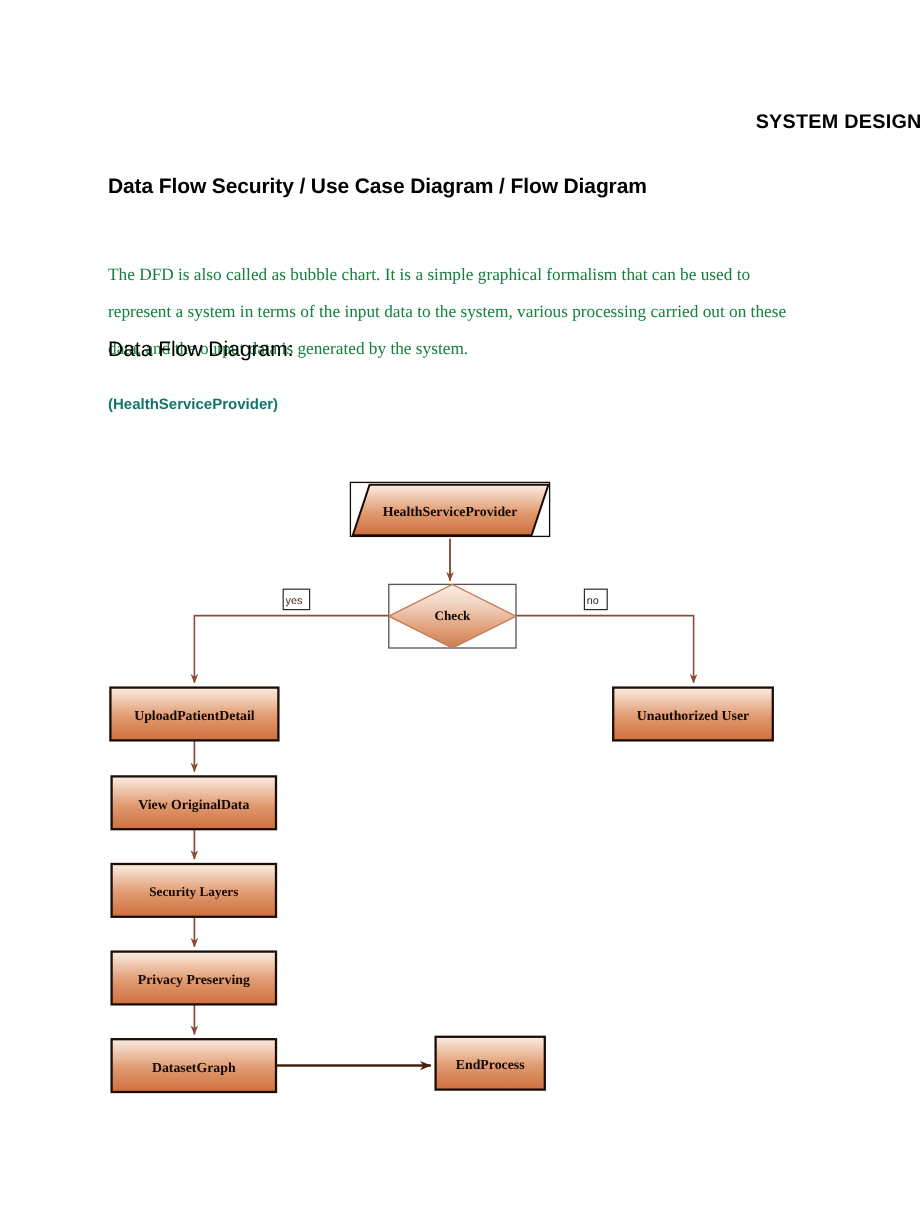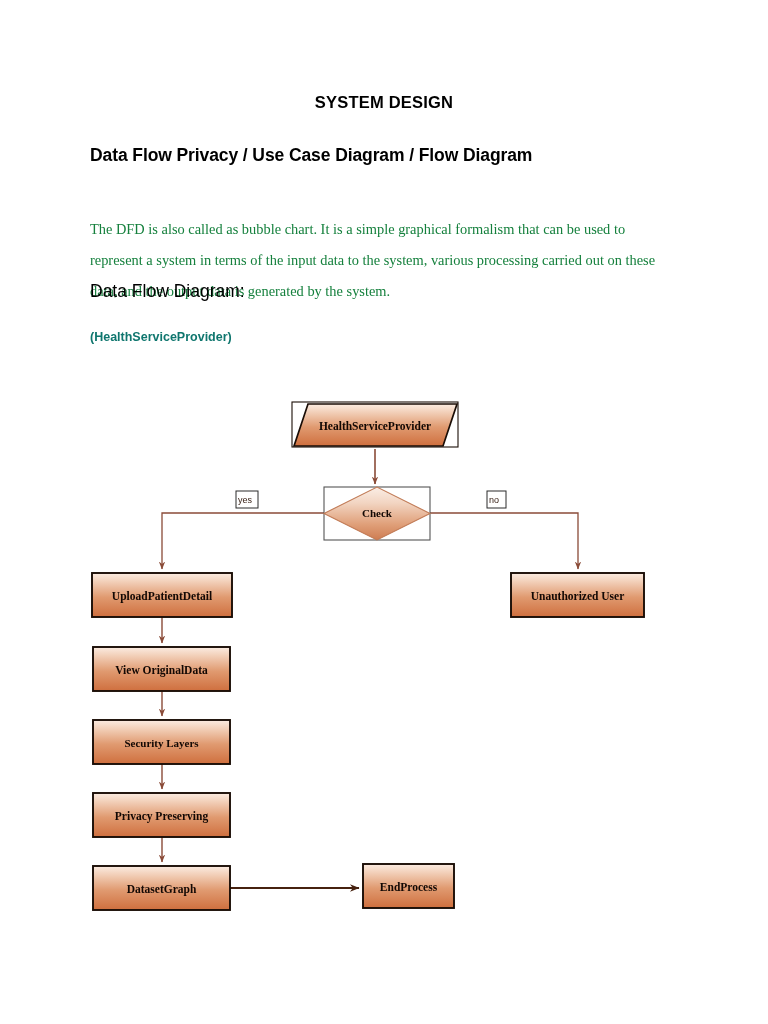--- a/index.html
+++ b/index.html
@@ -19,21 +19,21 @@
     position: absolute;
     inset: 0;
     background: #ffffff;
   }
 
   
   .doc-title {
     position: absolute;
     left: 0; right: 0;
     top: 93px;
-    text-align: center;
+    text-align: right;
     font-family: "Liberation Sans", sans-serif;
     font-weight: bold;
     font-size: 16.5px;
     letter-spacing: 0.2px;
     color: #000000;
   }
   .heading-1 {
     position: absolute;
     left: 90px;
     top: 145px;
@@ -99,21 +99,21 @@
     fill: #3a2318;
   }
 </style>
 </head>
 <body>
 
 <div class="page">
 
   <div class="doc-title">SYSTEM DESIGN</div>
 
-  <div class="heading-1">Data Flow Privacy / Use Case Diagram / Flow Diagram</div>
+  <div class="heading-1">Data Flow Security / Use Case Diagram / Flow Diagram</div>
 
   <div class="body-para">The DFD is also called as bubble chart. It is a simple graphical formalism that can be used to represent a system in terms of the input data to the system, various processing carried out on these data, and the output data is generated by the system.</div>
 
   <div class="heading-2">Data Flow Diagram:</div>
 
   <div class="subject-label">(HealthServiceProvider)</div>
 
   <div class="diagram">
     <svg width="768" height="1024" viewBox="0 0 768 1024" xmlns="http://www.w3.org/2000/svg">
       <defs>

